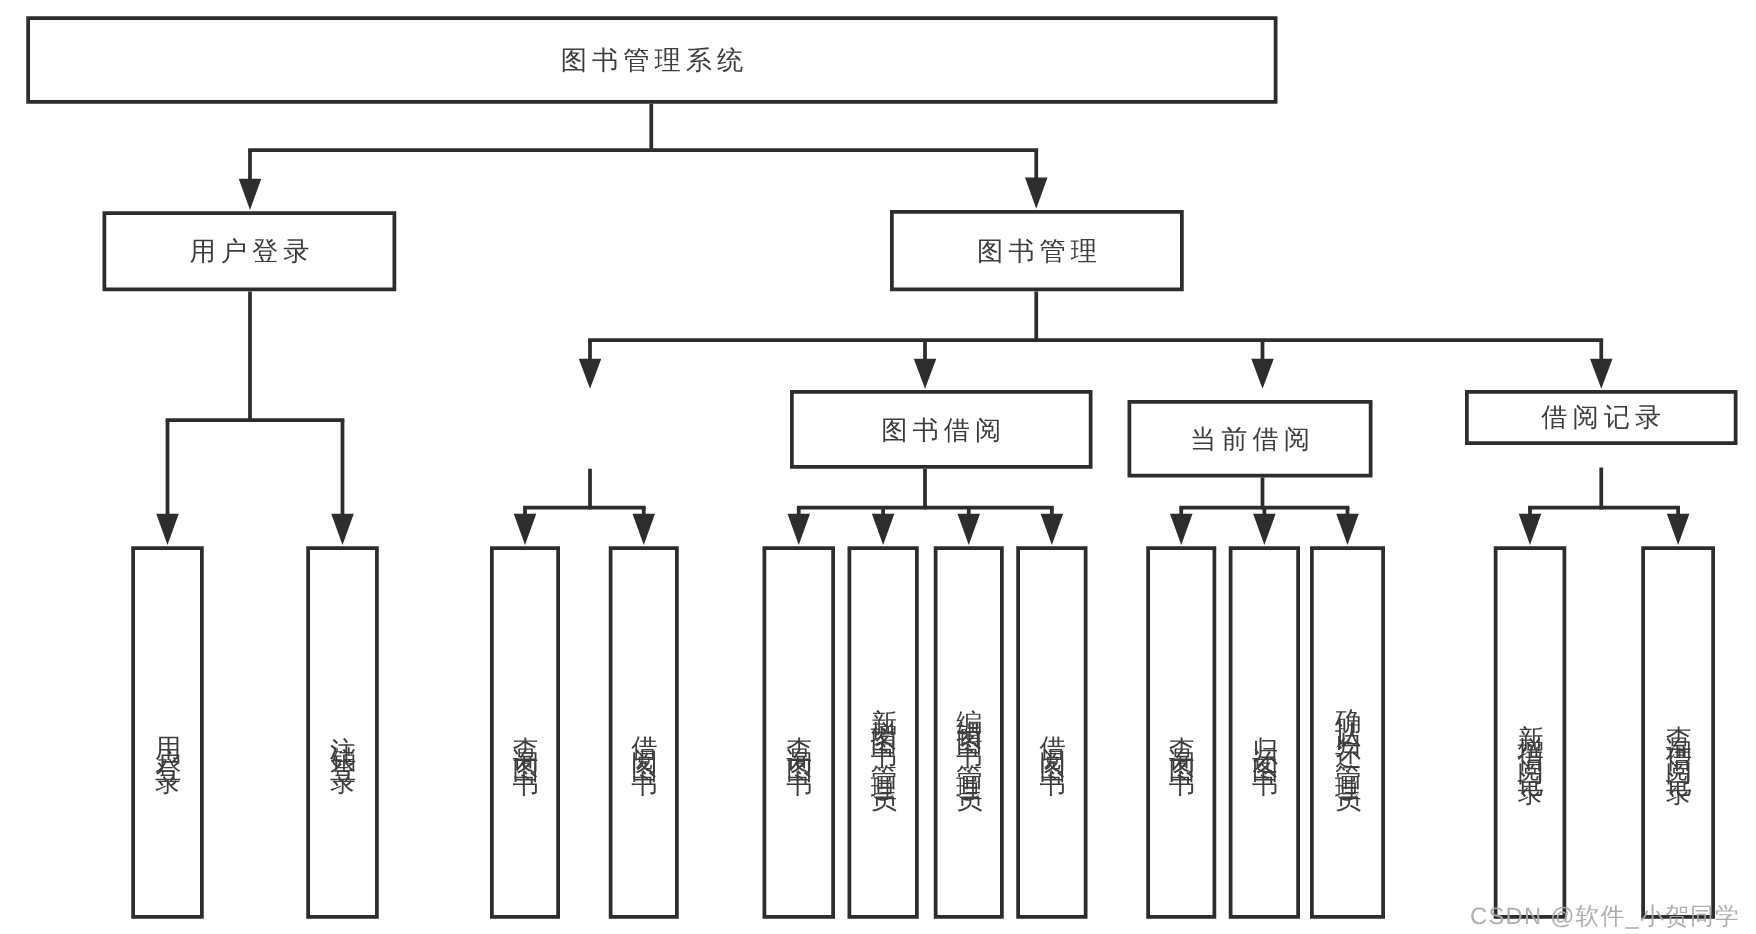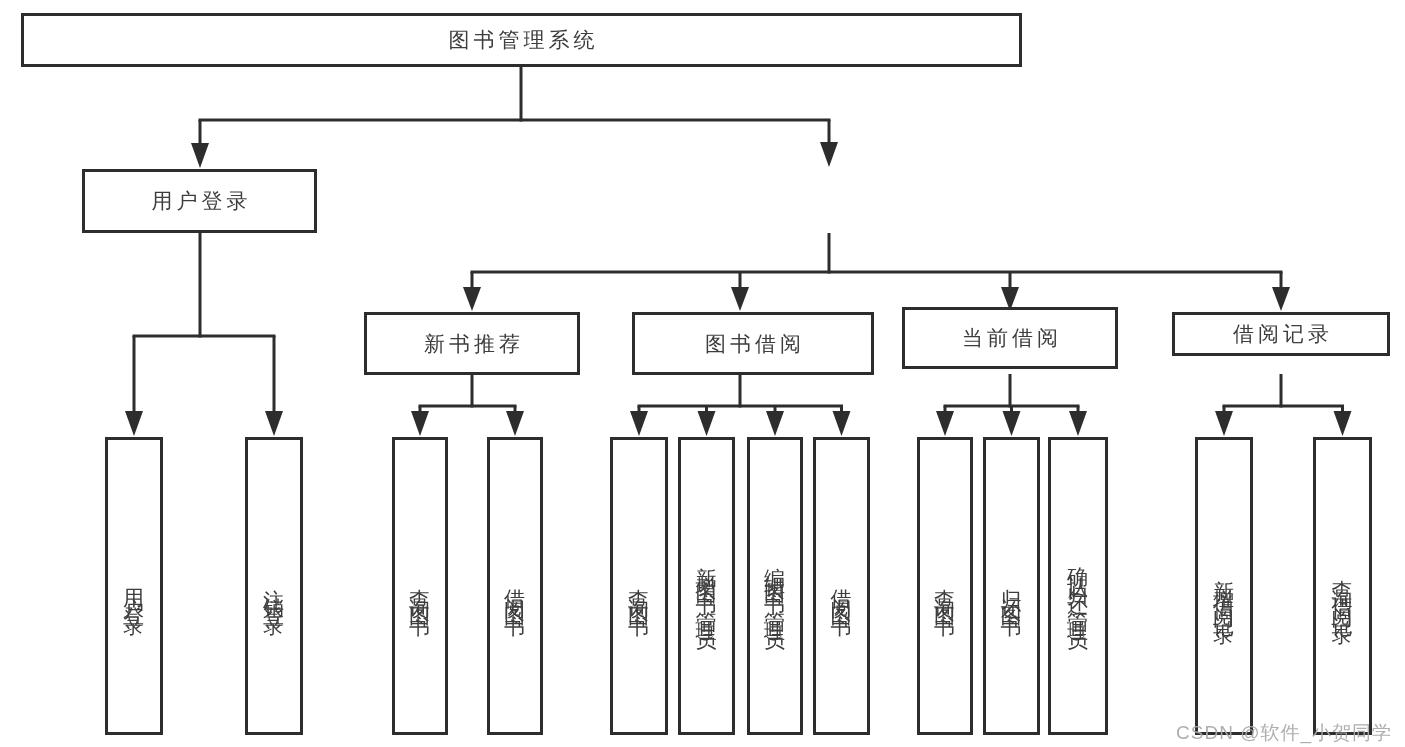--- a/index.html
+++ b/index.html
@@ -108,35 +108,35 @@
       <polygon points="775,436 766,411 784,411"></polygon>
       <polygon points="841.5,436 832.5,411 850.5,411"></polygon>
       <polygon points="945,436 936,411 954,411"></polygon>
       <polygon points="1011.5,436 1002.5,411 1020.5,411"></polygon>
       <polygon points="1078,436 1069,411 1087,411"></polygon>
       <polygon points="1224,436 1215,411 1233,411"></polygon>
       <polygon points="1342.5,436 1333.5,411 1351.5,411"></polygon>
     </g>
   </svg>
 
-  <div class="node" style="left:21px;top:13px;width:1001px;height:54px">
+  <div class="node" style="left:21px;top:13px;width:1001px;height:70px">
     <span class="lbl">图书管理系统</span>
   </div>
 
   <div class="node" style="left:82px;top:169px;width:235px;height:64px">
     <span class="lbl">用户登录</span>
   </div>
+  <div class="node" style="left:712px;top:168px;width:235px;height:65px">
+    <span class="lbl">图书管理</span>
+  </div>
 
-  <div class="node" style="left:364px;top:312px;width:216px;height:63px">
-    <span class="lbl">新书推荐</span>
-  </div>
   <div class="node" style="left:632px;top:312px;width:242px;height:63px">
     <span class="lbl">图书借阅</span>
   </div>
-  <div class="node" style="left:902px;top:307px;width:216px;height:62px">
+  <div class="node" style="left:902px;top:320px;width:196px;height:62px">
     <span class="lbl">当前借阅</span>
   </div>
   <div class="node" style="left:1172px;top:312px;width:218px;height:44px">
     <span class="lbl">借阅记录</span>
   </div>
 
   <div class="node" style="left:105px;top:437px;width:58px;height:298px">
     <span class="vlbl">用户登录</span>
   </div>
   <div class="node" style="left:245px;top:437px;width:58px;height:298px">

